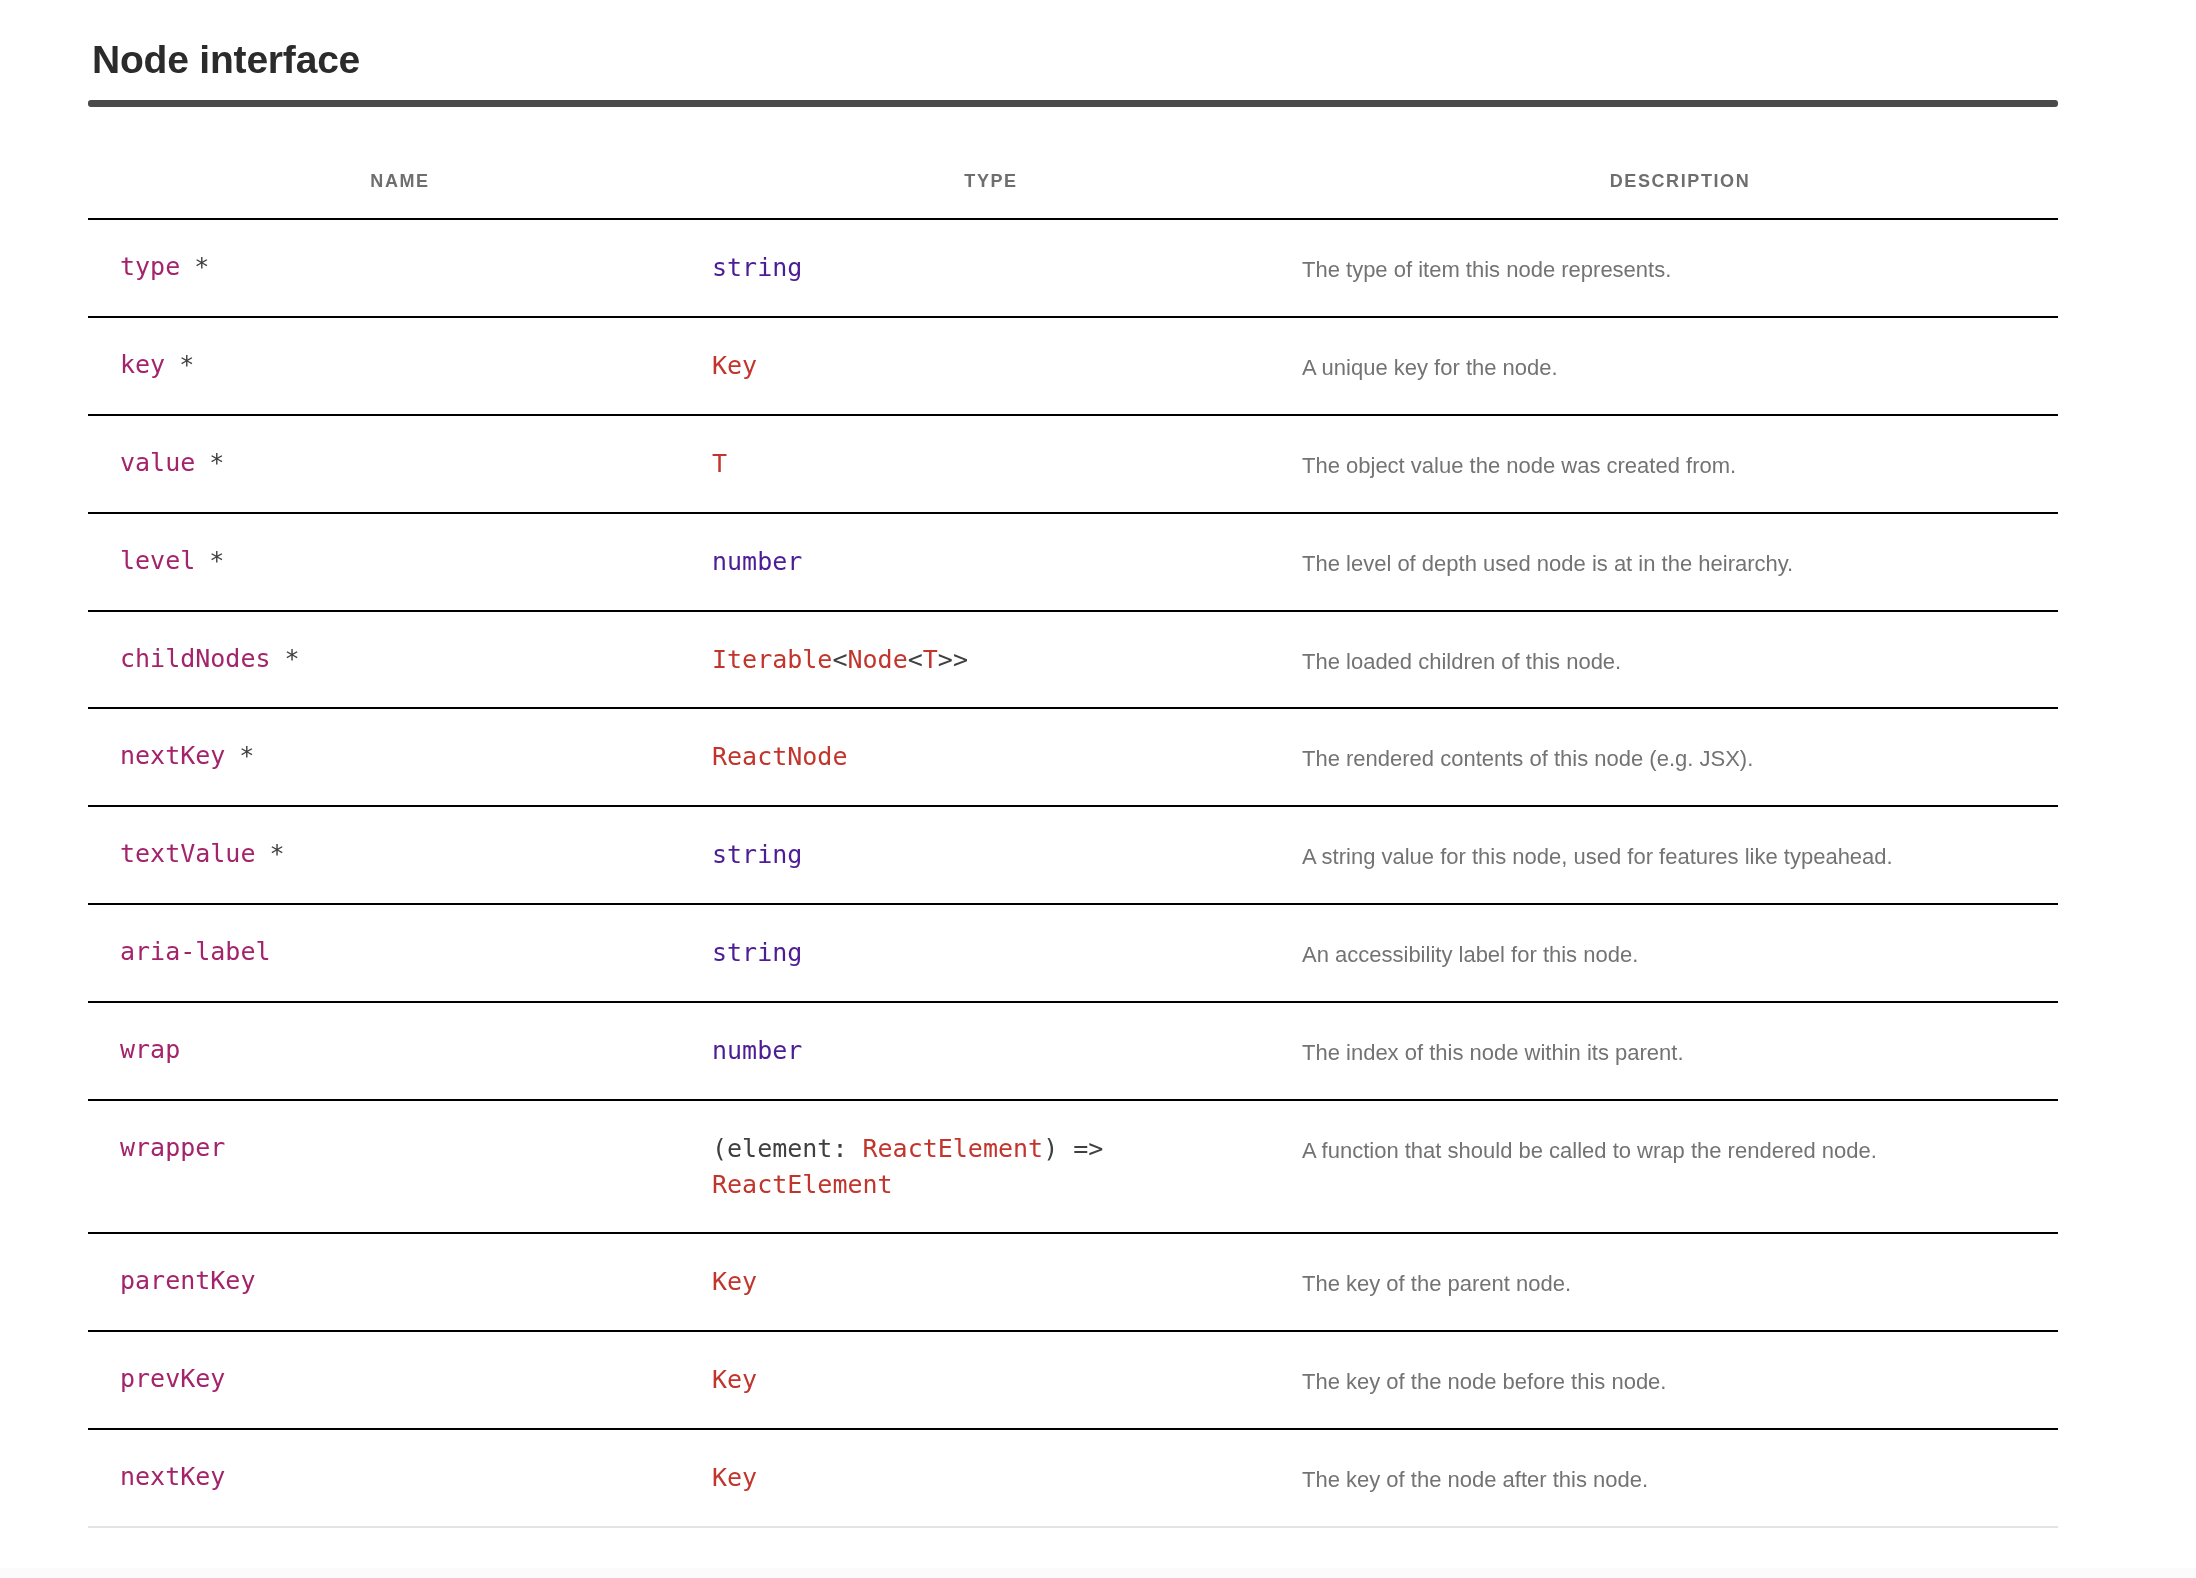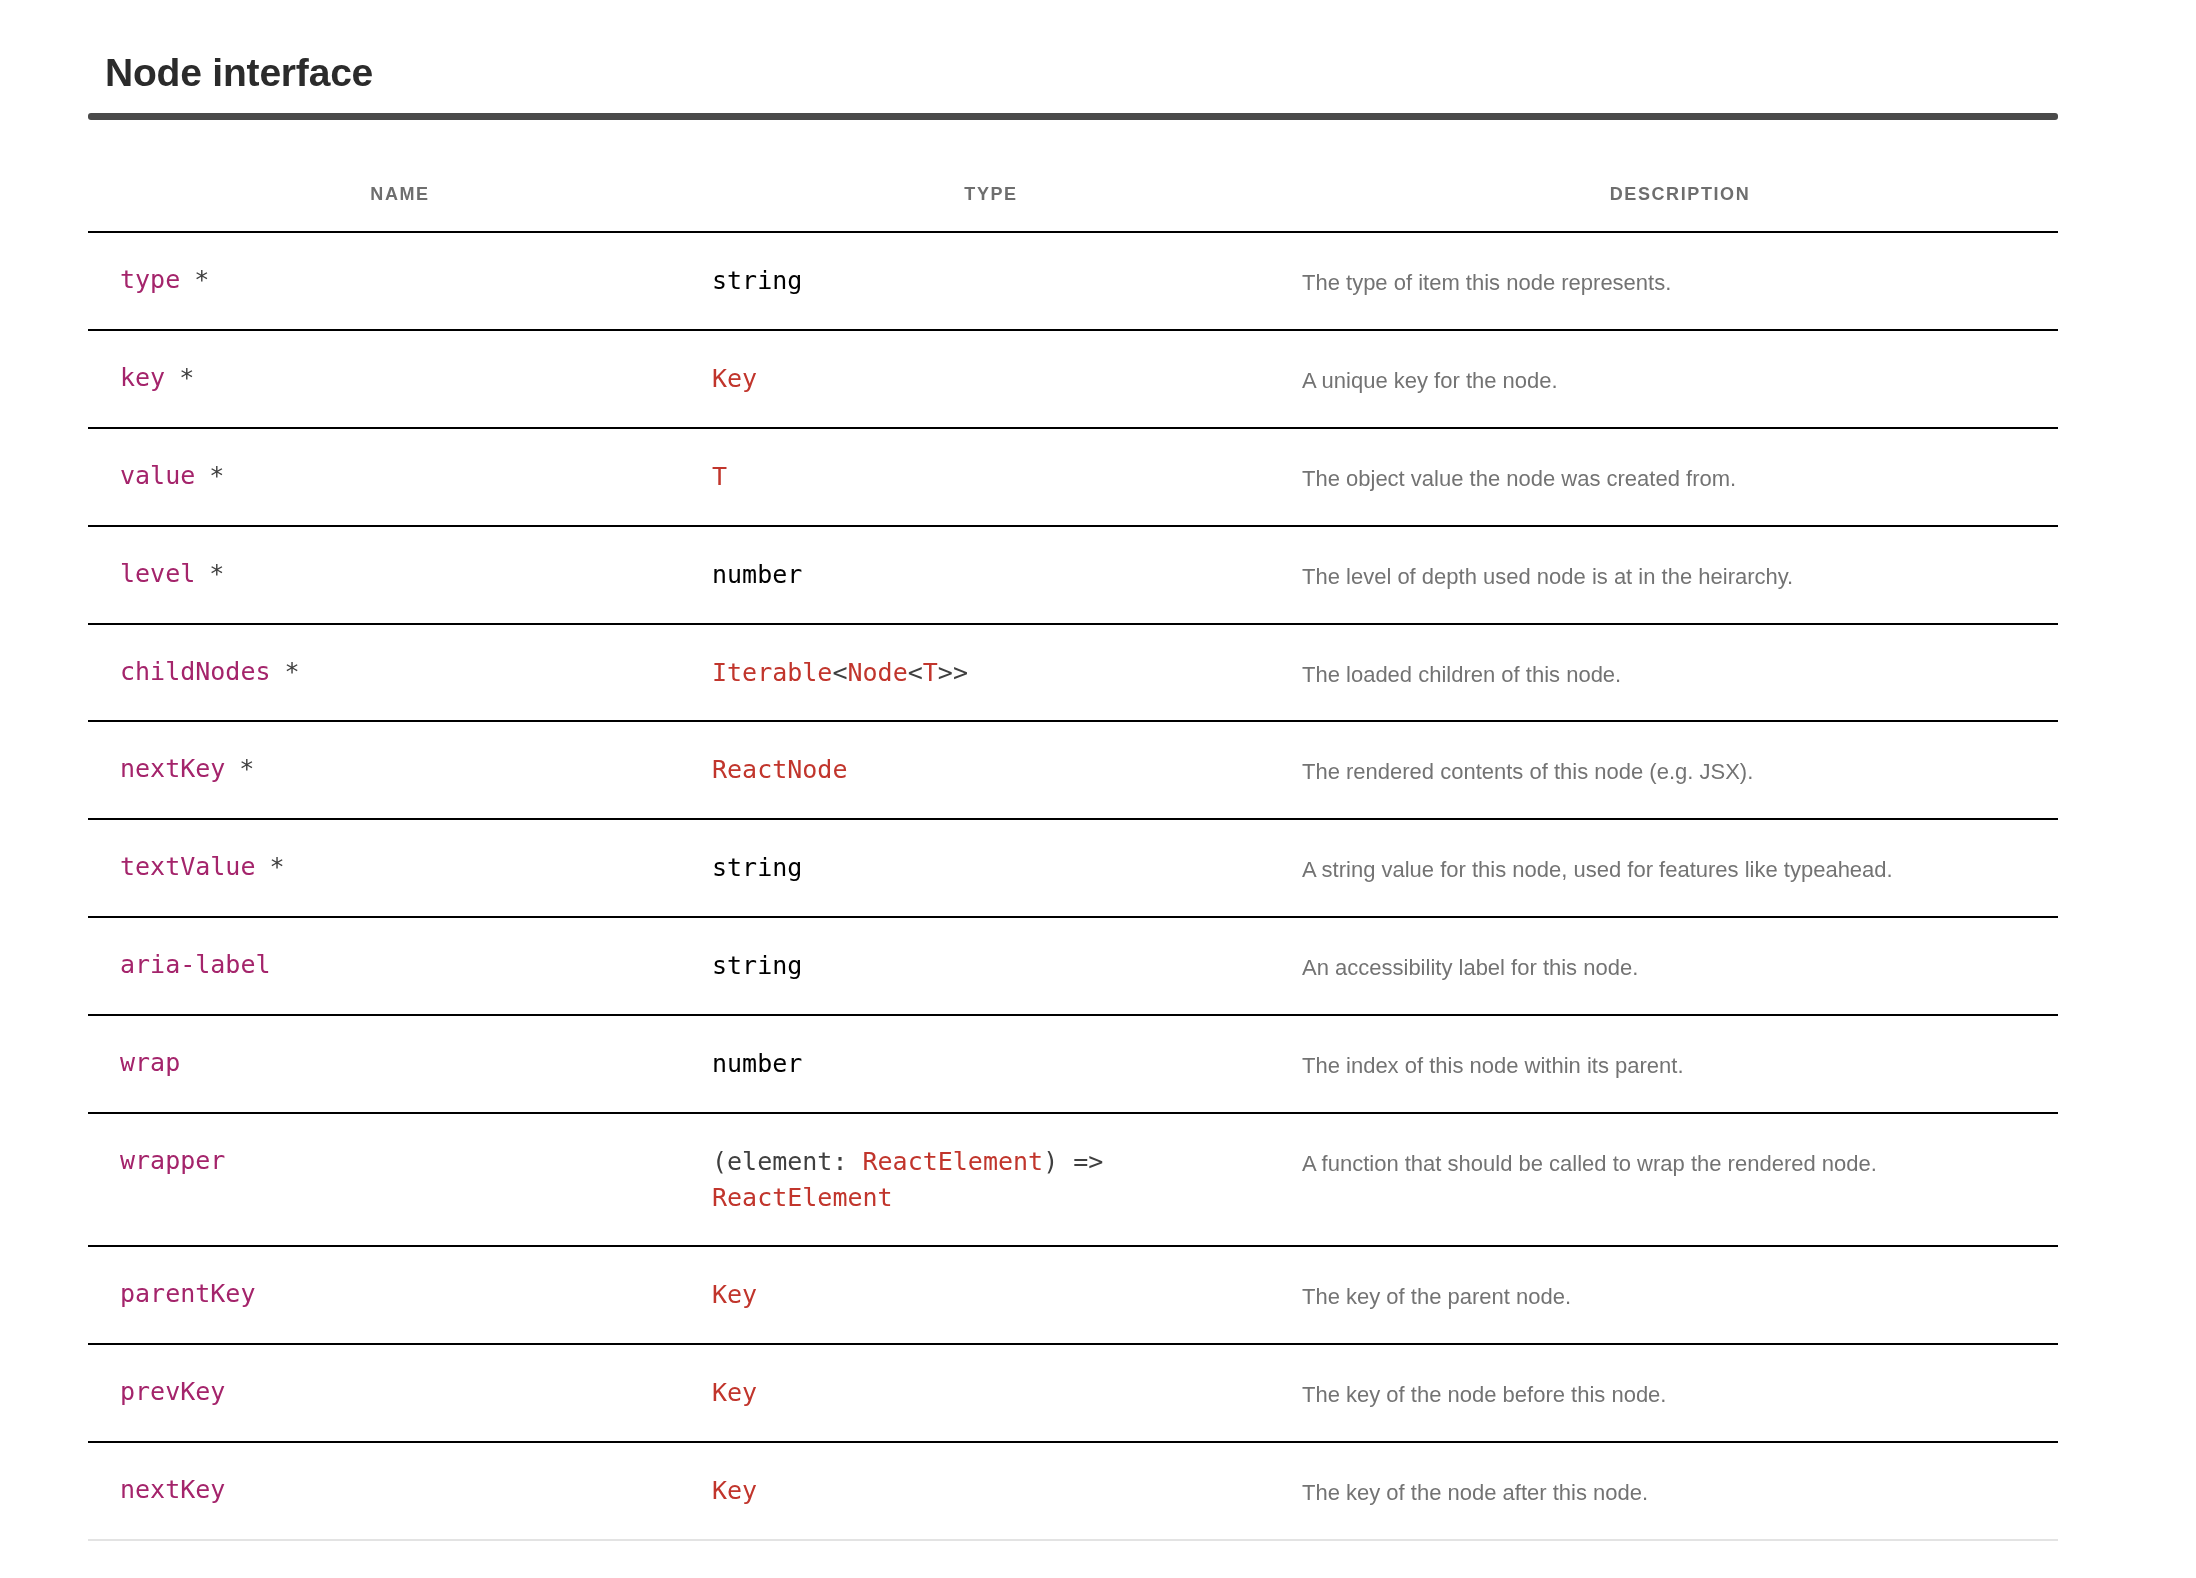--- a/index.html
+++ b/index.html
@@ -20,21 +20,21 @@
     height: 1578px;
     background: #ffffff;
     box-sizing: border-box;
     padding: 0 88px;
   }
   .page-title {
     font-size: 39px;
     font-weight: bold;
     color: #2b2b2b;
     letter-spacing: -0.2px;
-    margin: 17px;
+    margin: 4px;
     padding-top: 34px;
     padding-left: 0;
   }
   .title-rule {
     height: 7px;
     background: #4a4a4a;
     border-radius: 3px;
     margin-top: 18px;
     width: 1970px;
   }
@@ -87,21 +87,21 @@
     color: #404040;
     margin-left: 14px;
   }
   .type-code {
     font-family: "DejaVu Sans Mono", "Liberation Mono", monospace;
     font-size: 25px;
     line-height: 1.42;
     word-break: normal;
     color: #404040;
   }
-  .t-prim { color: #000000; text-align: center; }
+  .t-prim { color: #4c1d95; text-align: center; }
   .t-ref  { color: #c1352c; }
   .t-punc { color: #3f3f3f; }
 
   .desc {
     font-size: 22px;
     line-height: 1.45;
     color: #737373;
     padding-top: 4px;
   }
   .bottom-fade {

